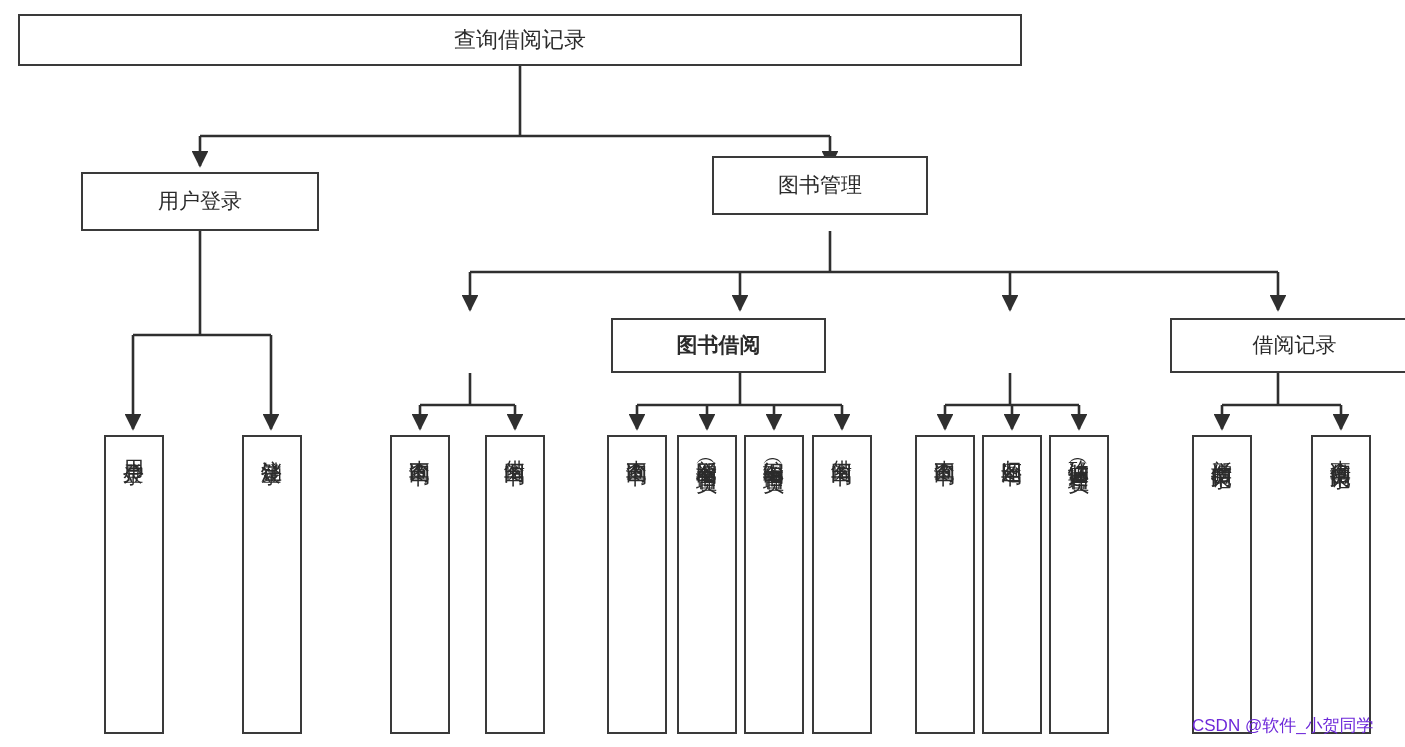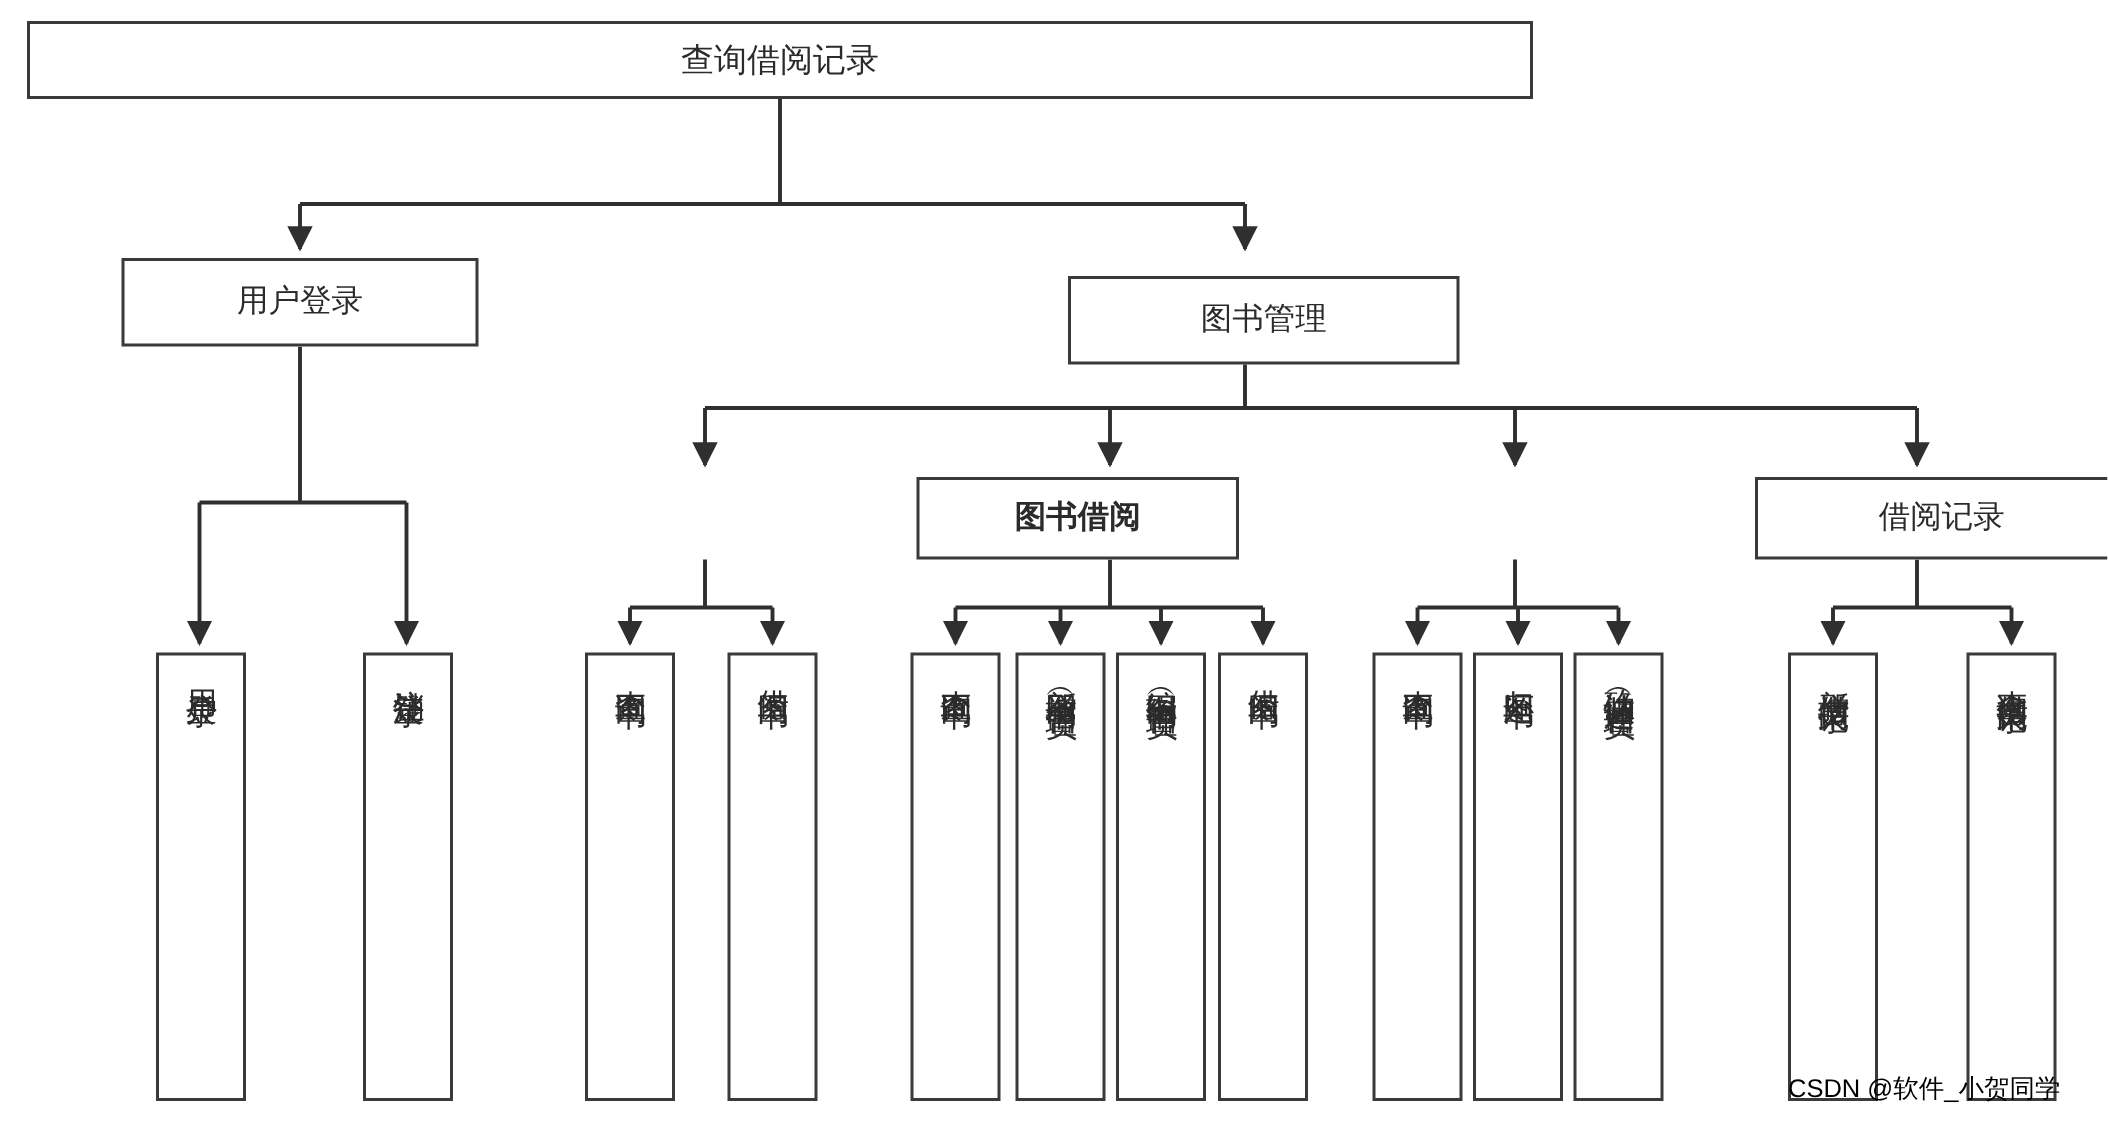--- a/index.html
+++ b/index.html
@@ -59,21 +59,21 @@
     text-orientation: upright;
     letter-spacing: 2px;
     line-height: 1;
     white-space: nowrap;
   }
   .watermark {
     position: absolute;
     left: 1192px;
     top: 714px;
     font-size: 17px;
-    color: #000000;
+    color: #6d28d9;
     font-family: "Liberation Sans", "DejaVu Sans", sans-serif;
     white-space: nowrap;
     z-index: 5;
     pointer-events: none;
   }
 </style>
 </head>
 <body>
 
 <div id="canvas">
@@ -128,21 +128,21 @@
     </g>
   </svg>
 
   <div class="node-box root horizontal" style="left:18px; top:14px; width:1004px; height:52px;">
     <span class="node-label">查询借阅记录</span>
   </div>
 
   <div class="node-box horizontal" style="left:81px; top:172px; width:238px; height:59px;">
     <span class="node-label">用户登录</span>
   </div>
-  <div class="node-box horizontal" style="left:712px; top:184px; width:261px; height:59px;">
+  <div class="node-box horizontal" style="left:712px; top:156px; width:216px; height:59px;">
     <span class="node-label">图书管理</span>
   </div>
 
   <div class="node-box horizontal" style="left:611px; top:318px; width:215px; height:55px;font-weight:bold;">
     <span class="node-label">图书借阅</span>
   </div>
   <div class="node-box horizontal" style="left:1170px; top:318px; width:249px; height:55px;">
     <span class="node-label">借阅记录</span>
   </div>
 

